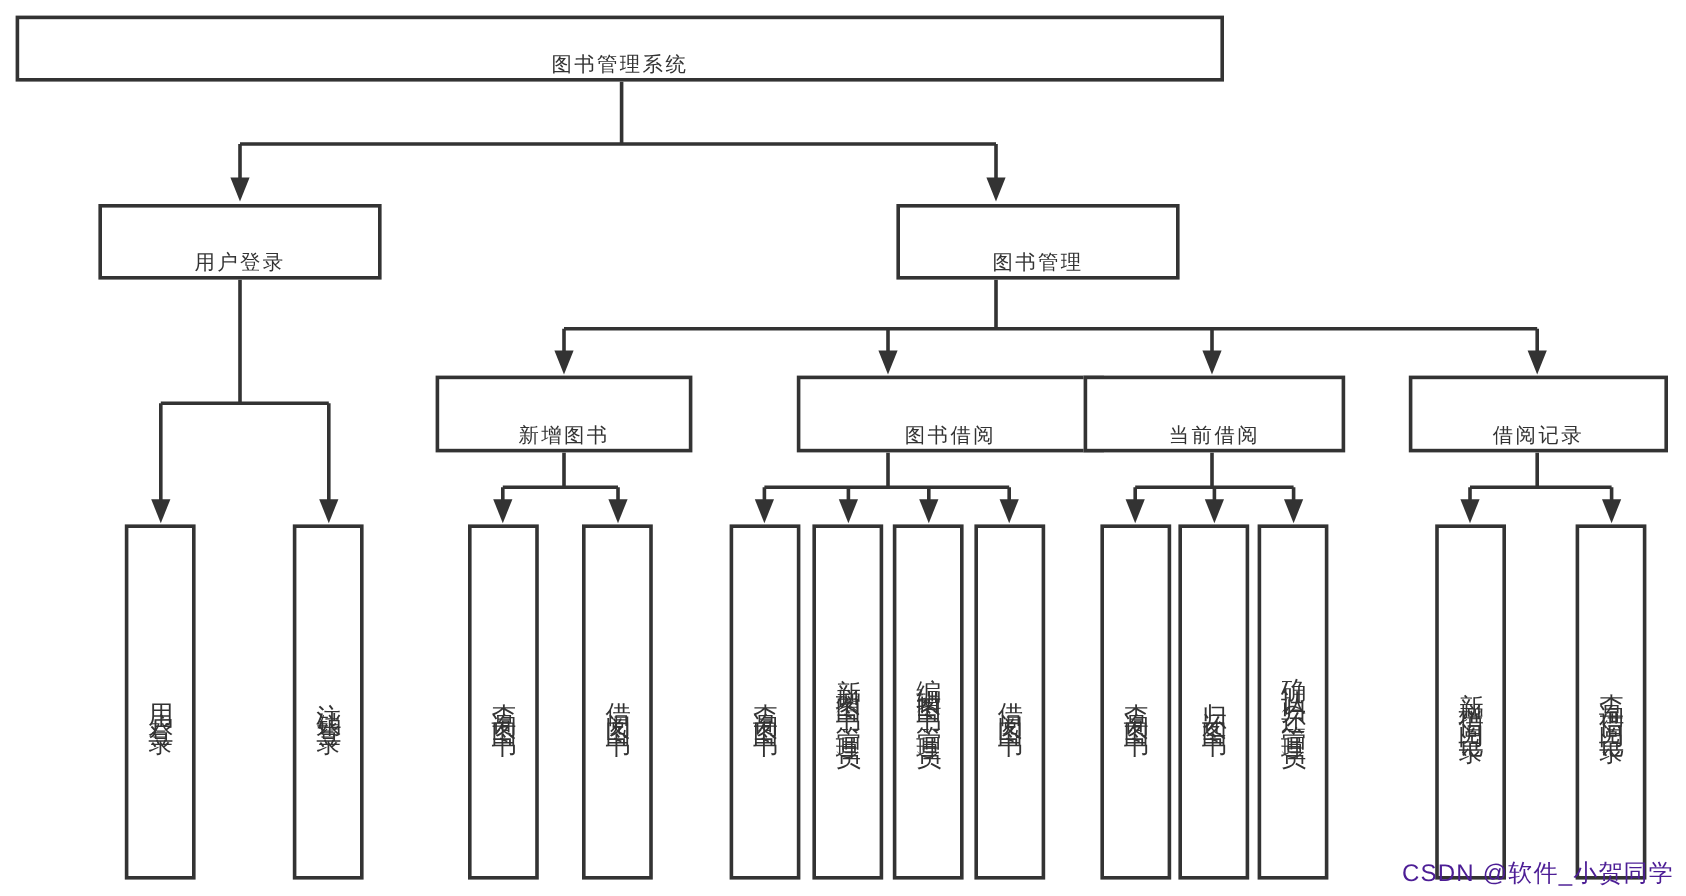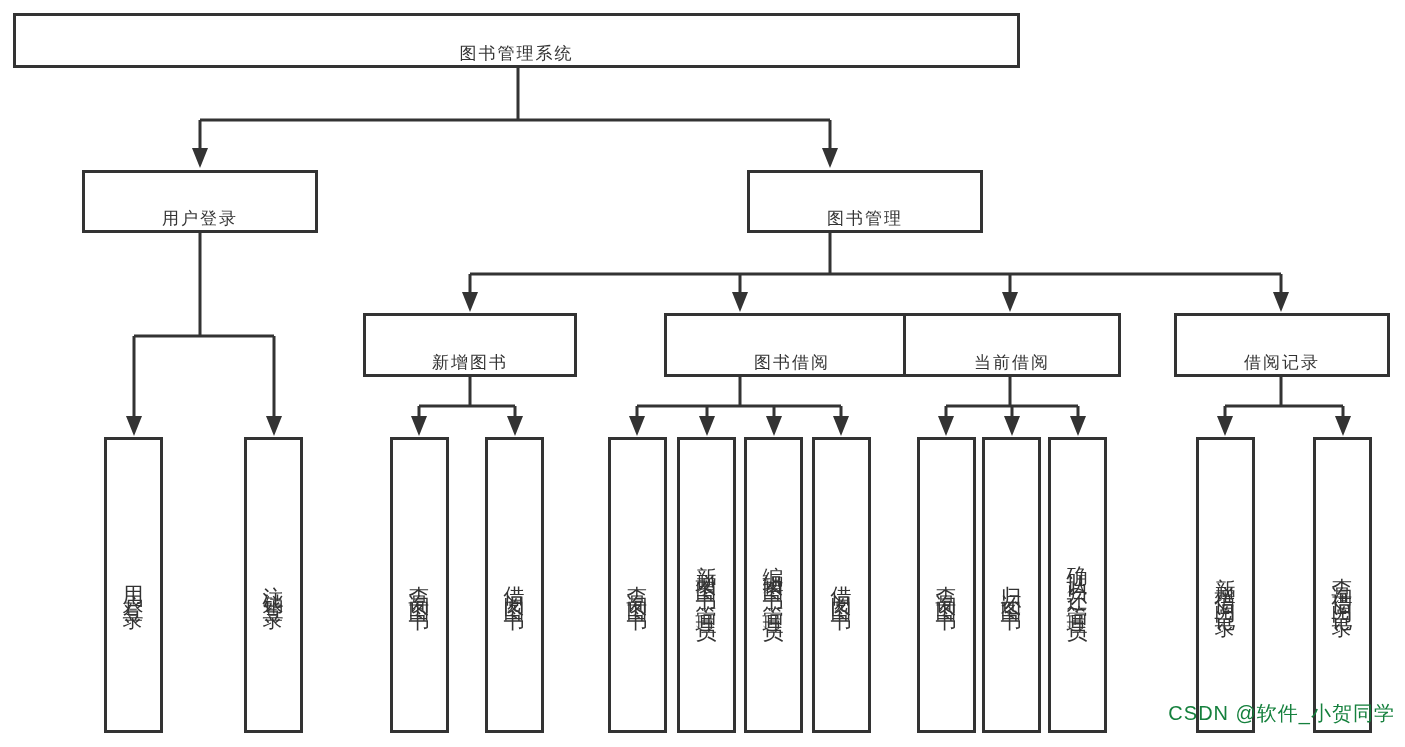--- a/index.html
+++ b/index.html
@@ -48,23 +48,23 @@
     text-orientation: mixed;
     font-size: 21px;
     letter-spacing: 8px;
     line-height: 1;
     color: #333333;
     white-space: nowrap;
   }
   .watermark {
     position: absolute;
     right: 10px;
-    bottom: 20px;
+    bottom: 6px;
     font-size: 20px;
-    color: #15803d;
+    color: #4c1d95;
     letter-spacing: 1px;
     white-space: nowrap;
   }
 </style>
 </head>
 <body>
 
 <div class="canvas">
 
   <svg class="connector-svg" viewBox="0 0 1405 747" xmlns="http://www.w3.org/2000/svg">

